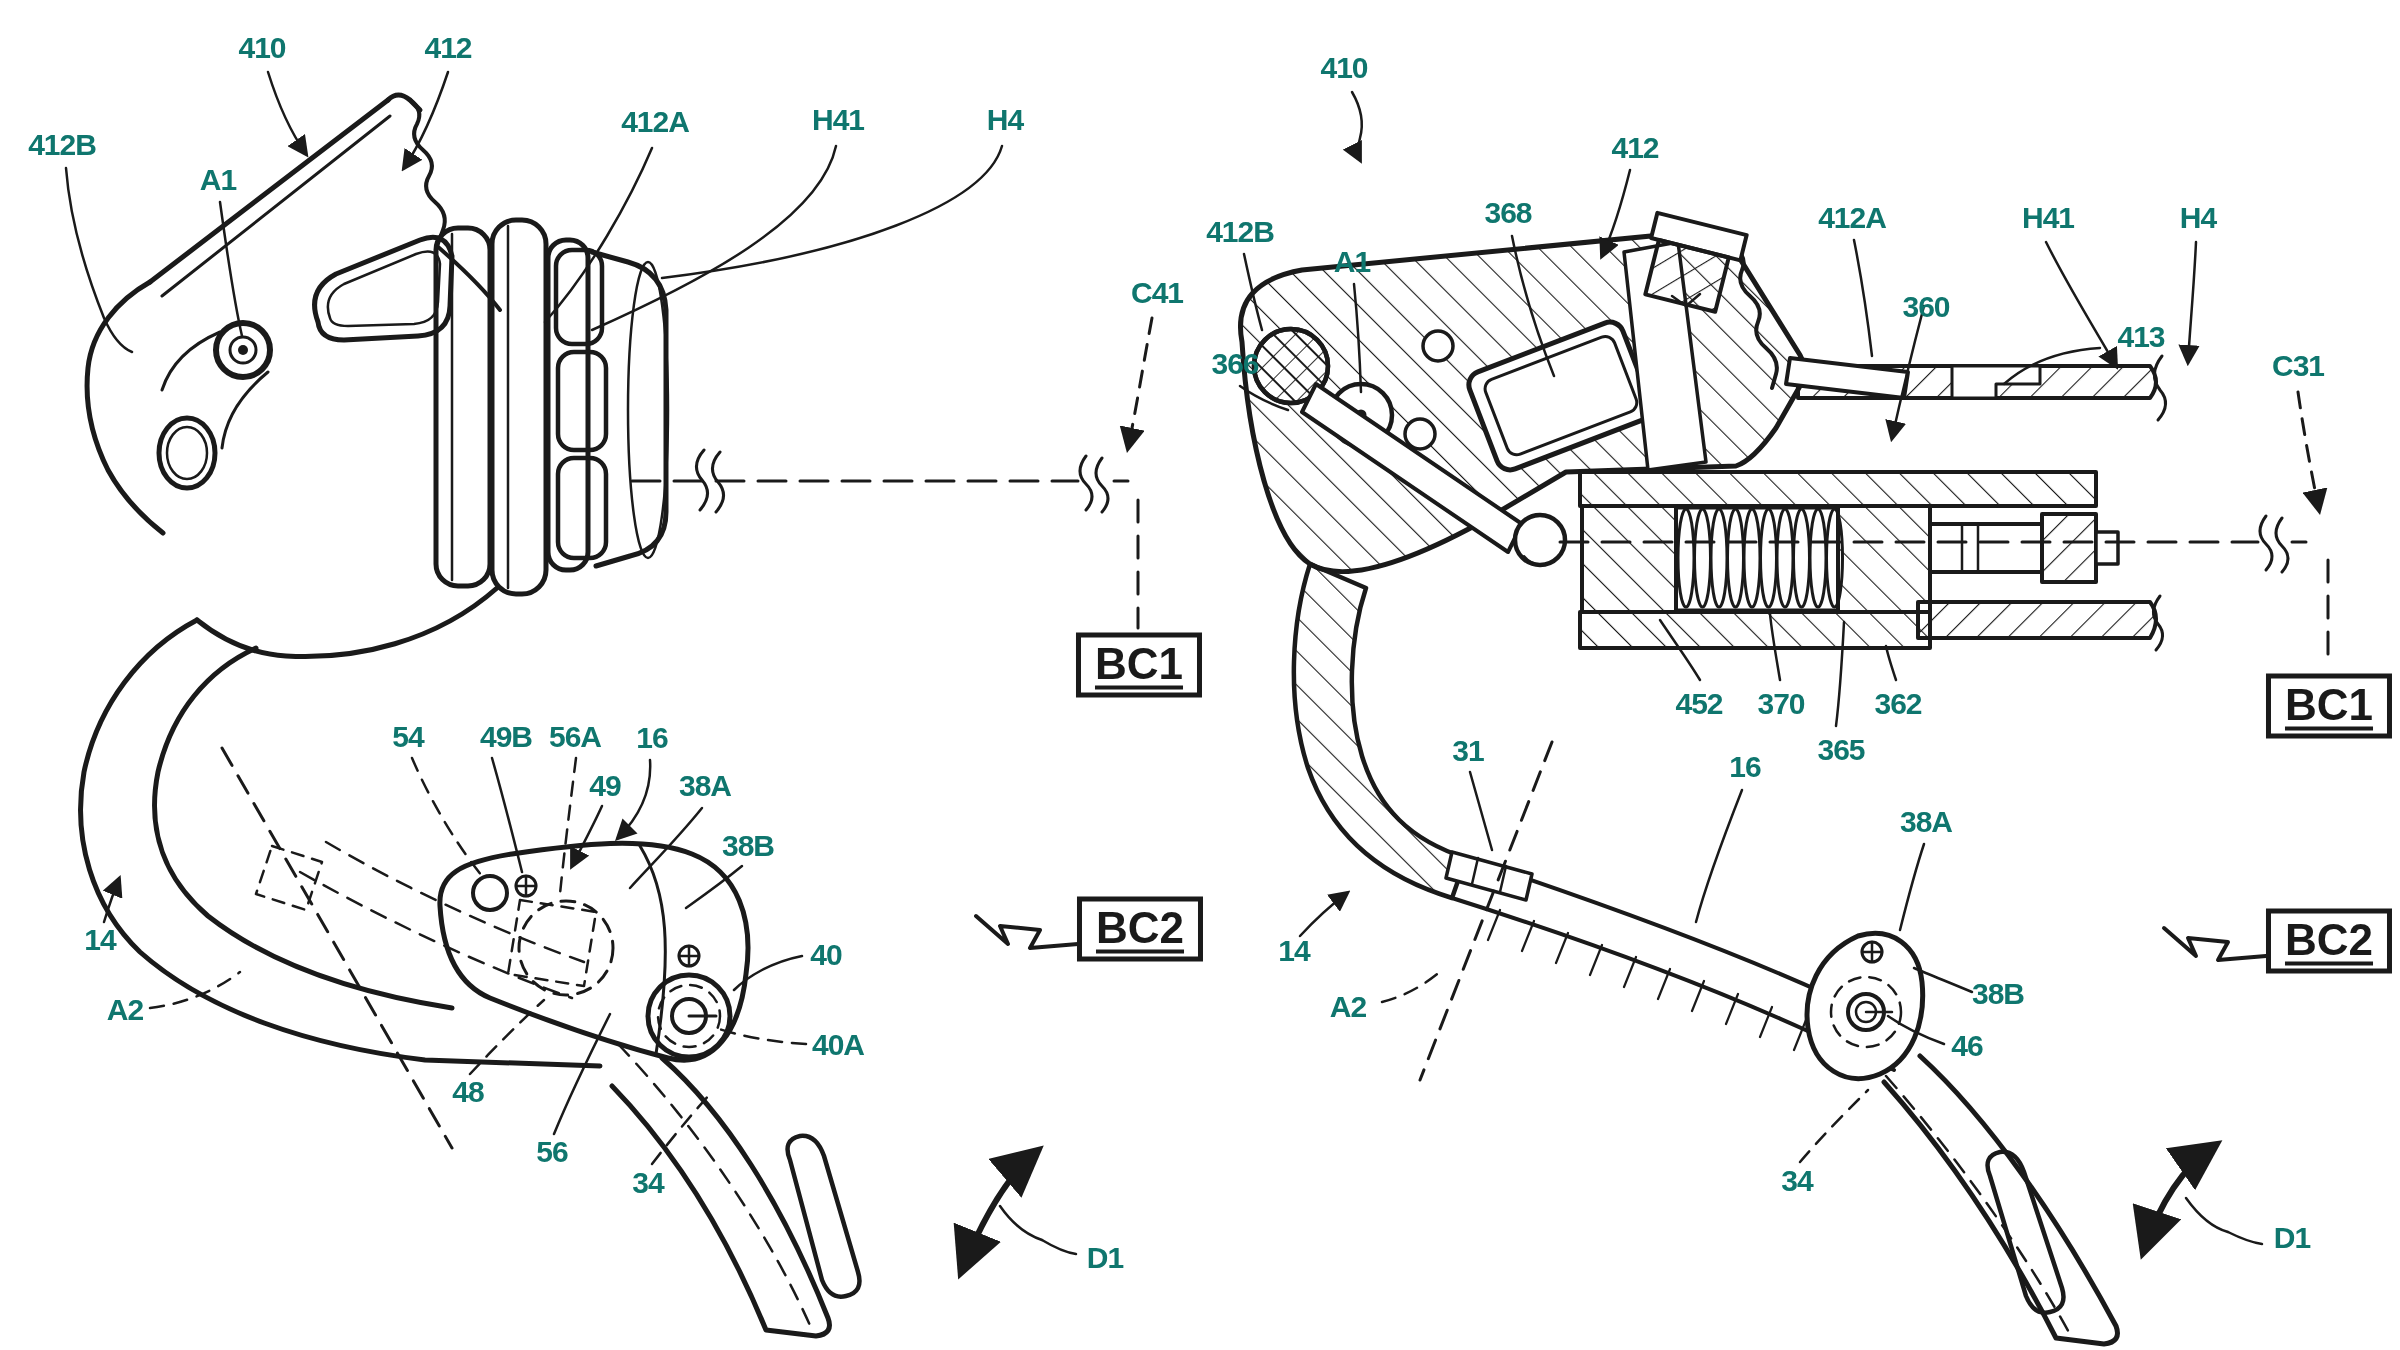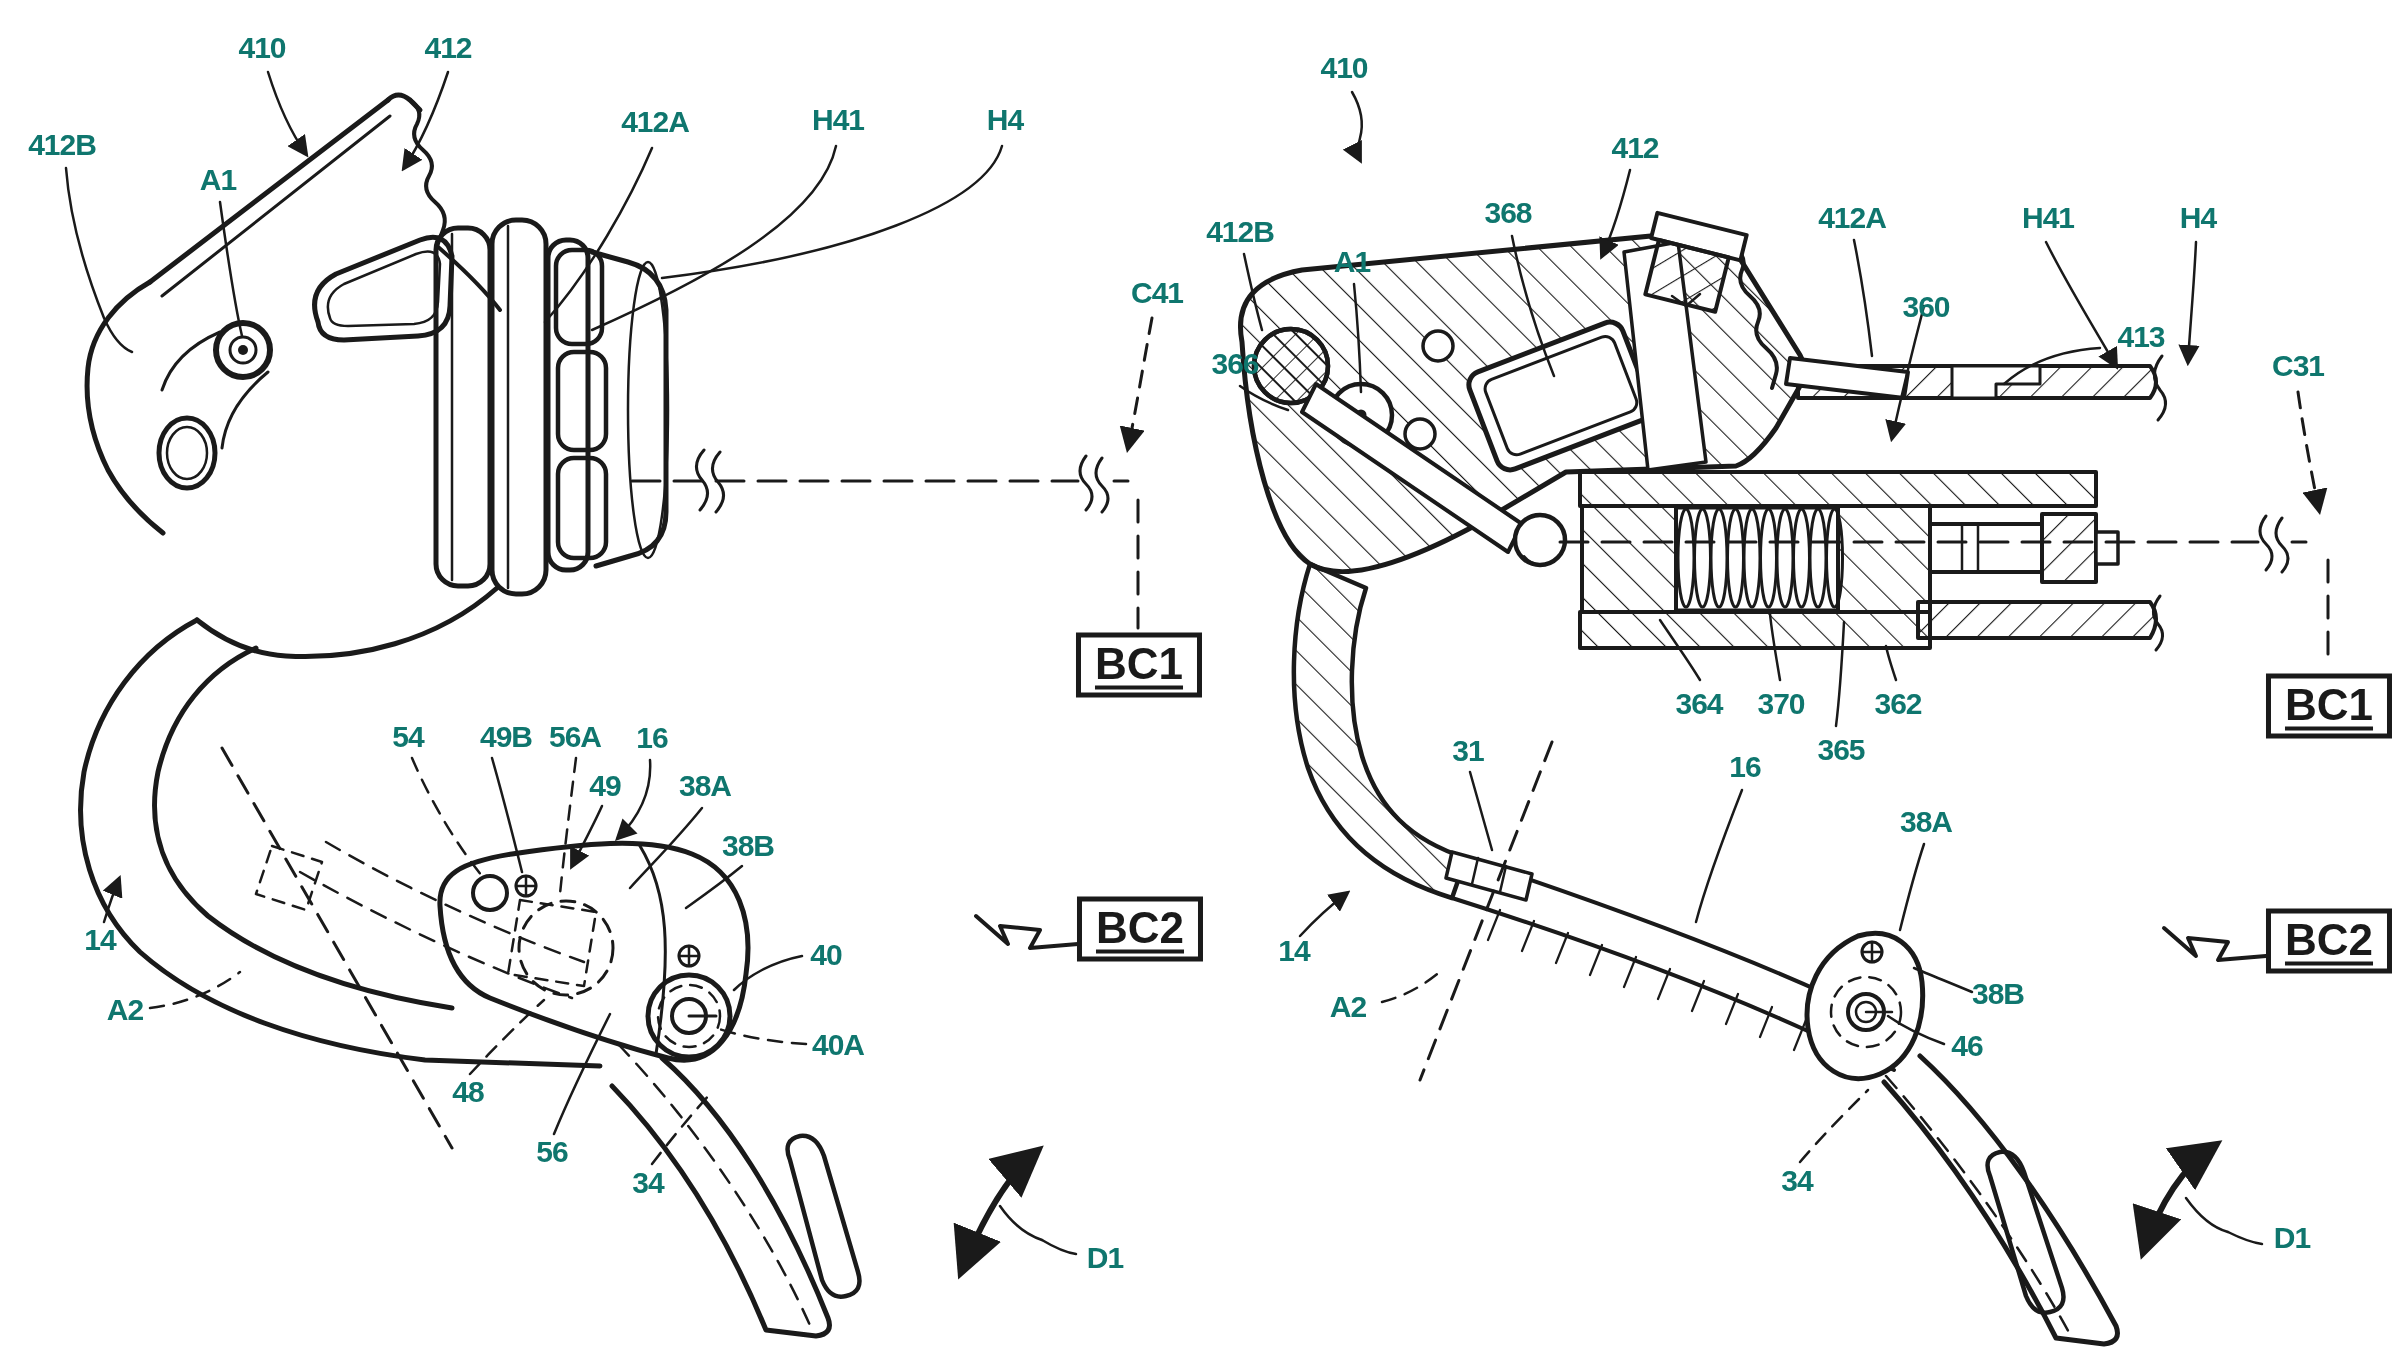--- a/index.html
+++ b/index.html
@@ -322,21 +322,21 @@
       <span class="ref-label" style="left: 1508px; top: 213px;">368</span>
       <span class="ref-label" style="left: 1852px; top: 218px;">412A</span>
       <span class="ref-label" style="left: 2048px; top: 218px;">H41</span>
       <span class="ref-label" style="left: 2198px; top: 218px;">H4</span>
       <span class="ref-label" style="left: 1240px; top: 232px;">412B</span>
       <span class="ref-label" style="left: 1352px; top: 262px;">A1</span>
       <span class="ref-label" style="left: 1235px; top: 364px;">366</span>
       <span class="ref-label" style="left: 1926px; top: 283px; margin-top: 24px;">360</span>
       <span class="ref-label" style="left: 2125px; top: 337px; margin-left: 16px;">413</span>
       <span class="ref-label" style="left: 2298px; top: 366px;">C31</span>
-      <span class="ref-label" style="left: 1699px; top: 704px;">364</span>
+      <span class="ref-label" style="left: 1699px; top: 704px;">452</span>
       <span class="ref-label" style="left: 1781px; top: 704px;">370</span>
       <span class="ref-label" style="left: 1898px; top: 704px;">362</span>
       <span class="ref-label" style="left: 1835px; top: 750px; margin-left: 6px;">365</span>
       <span class="ref-label" style="left: 1468px; top: 751px;">31</span>
       <span class="ref-label" style="left: 1745px; top: 767px;">16</span>
       <span class="ref-label" style="left: 1926px; top: 822px;">38A</span>
       <span class="ref-label" style="left: 1294px; top: 951px;">14</span>
       <span class="ref-label" style="left: 1348px; top: 1007px;">A2</span>
       <span class="ref-label" style="left: 1998px; top: 994px;">38B</span>
       <span class="ref-label" style="left: 1967px; top: 1046px;">46</span>

